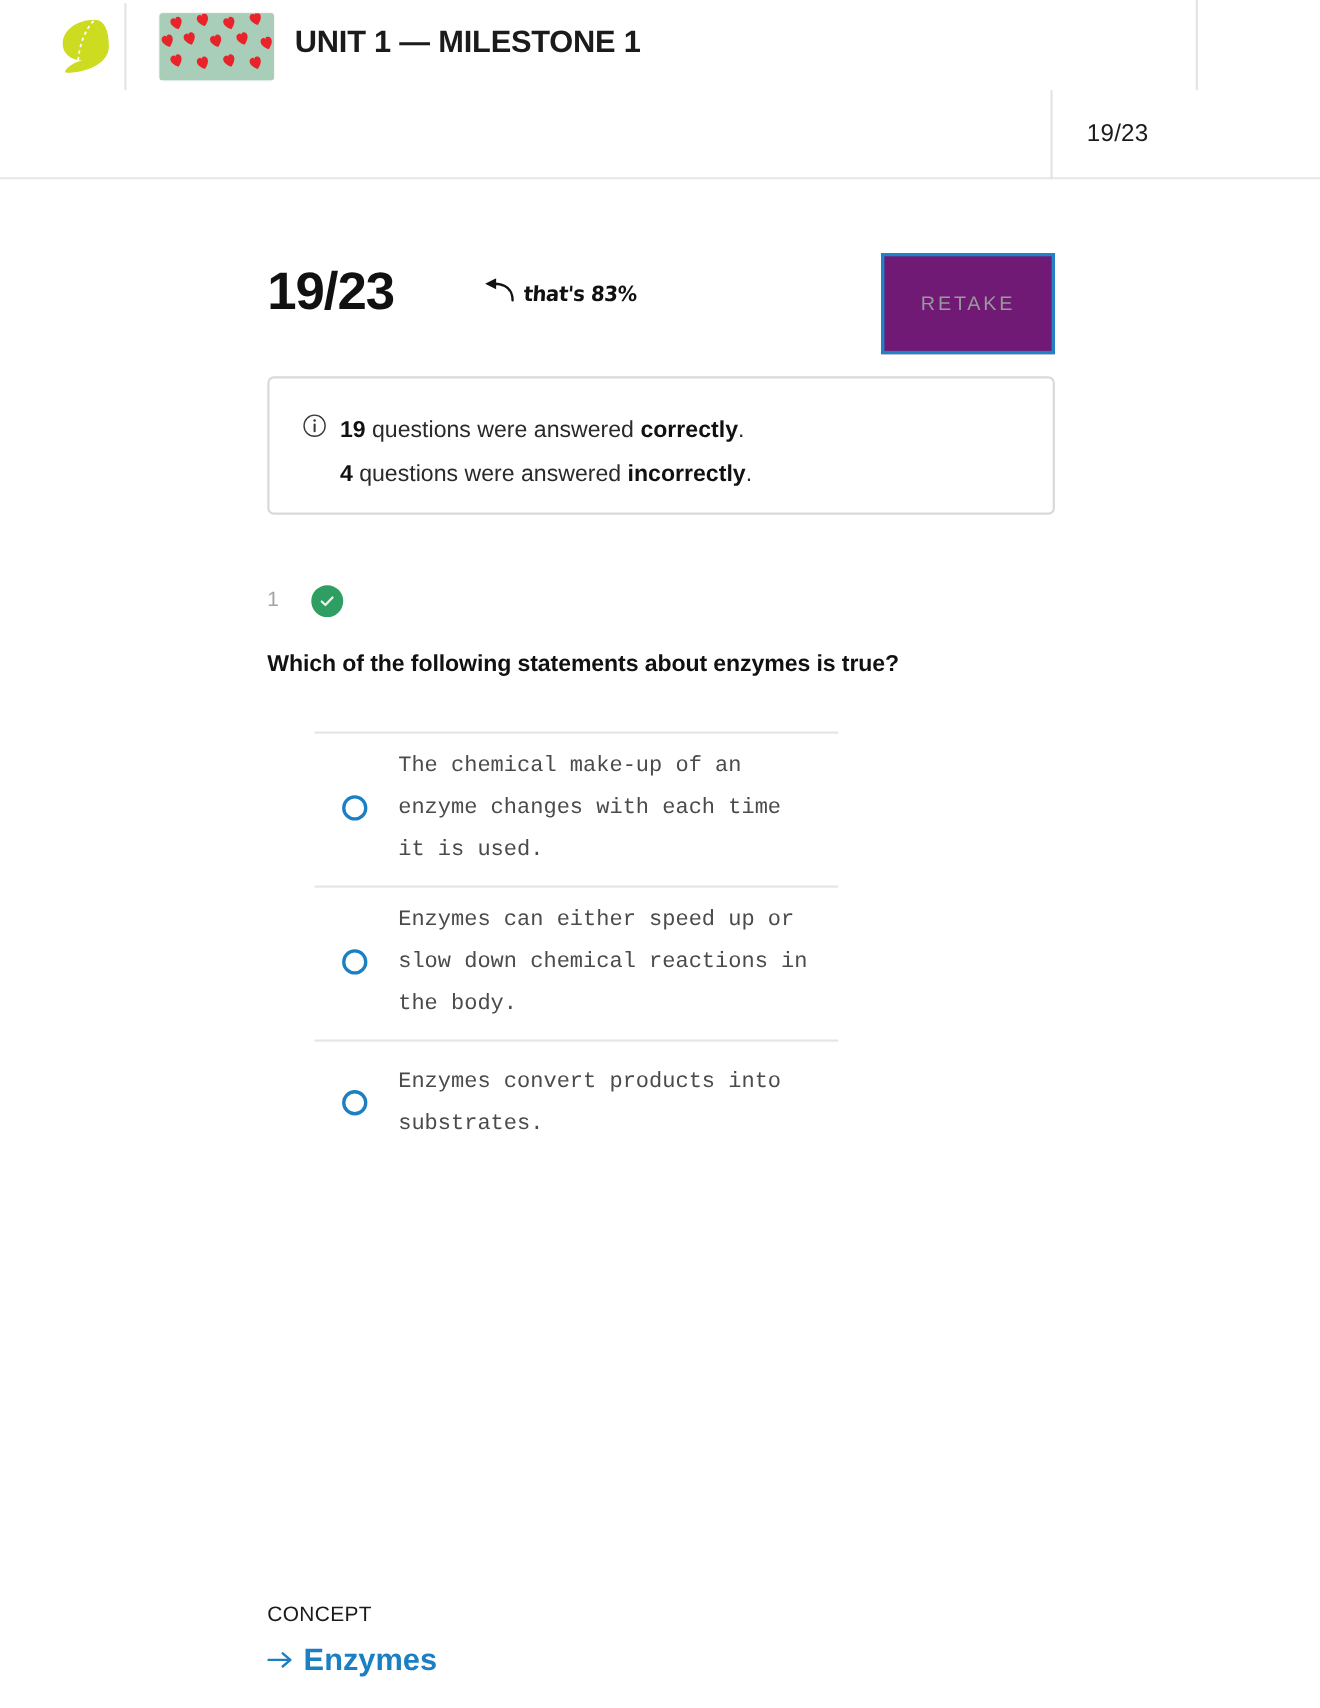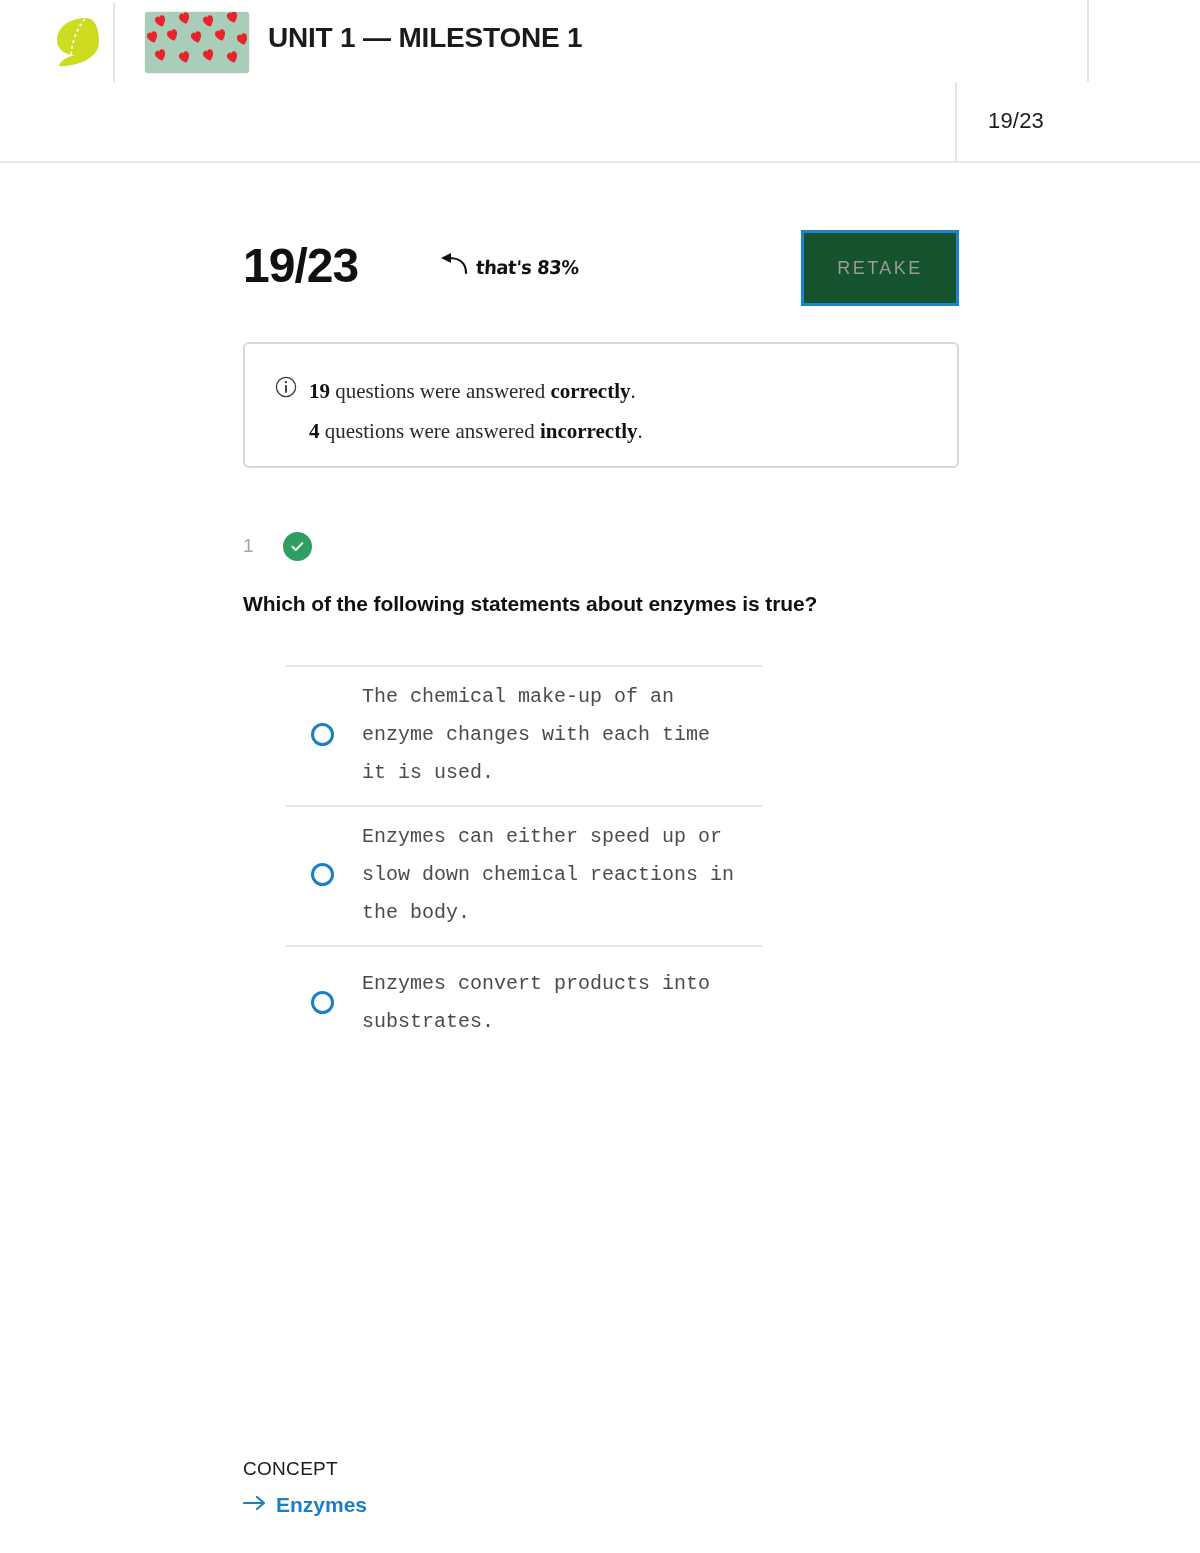--- a/index.html
+++ b/index.html
@@ -123,24 +123,24 @@
     font-weight: bold;
     color: #111111;
     transform: skewX(-4deg) scaleY(1.05);
     letter-spacing: -0.5px;
   }
   .retake-btn {
     position: absolute;
     right: 0;
     top: -7px;
     width: 158px;
-    height: 76px;
+    height: 92px;
     box-sizing: border-box;
     border: 3px solid #1e84c8;
-    background: #14532d;
+    background: #701a75;
     color: #999a9c;
     font-size: 18px;
     letter-spacing: 2.5px;
     font-family: "Liberation Sans", sans-serif;
     cursor: pointer;
     display: flex;
     align-items: center;
     justify-content: center;
     padding: 0;
   }
@@ -155,21 +155,20 @@
     border: 2px solid #d8d9db;
     border-radius: 6px;
     background: #ffffff;
   }
   .info-inner {
     position: absolute;
     left: 30px;
     top: 27px;
     display: flex;
     gap: 12px;
-    font-family: Liberation Serif, serif;
   }
   .info-icon { flex: 0 0 auto; margin-top: 5px; }
   .info-lines { font-size: 21px; line-height: 40px; color: #2a2a2a; }
   .info-lines b { font-weight: bold; color: #111; }
 
   
   .question-block {
     position: absolute;
     left: 243px;
     top: 365px;
@@ -277,21 +276,21 @@
     font-weight: normal;
     letter-spacing: 0.3px;
     color: #1b1b1b;
   }
   .concept-link {
     margin-top: 13px;
     display: flex;
     align-items: center;
     gap: 9px;
     color: #1b7fc4;
-    font-size: 21px;
+    font-size: 28px;
     font-weight: bold;
     text-decoration: none;
     cursor: pointer;
   }
 </style>
 </head>
 <body>
 
 <div class="header">
 

